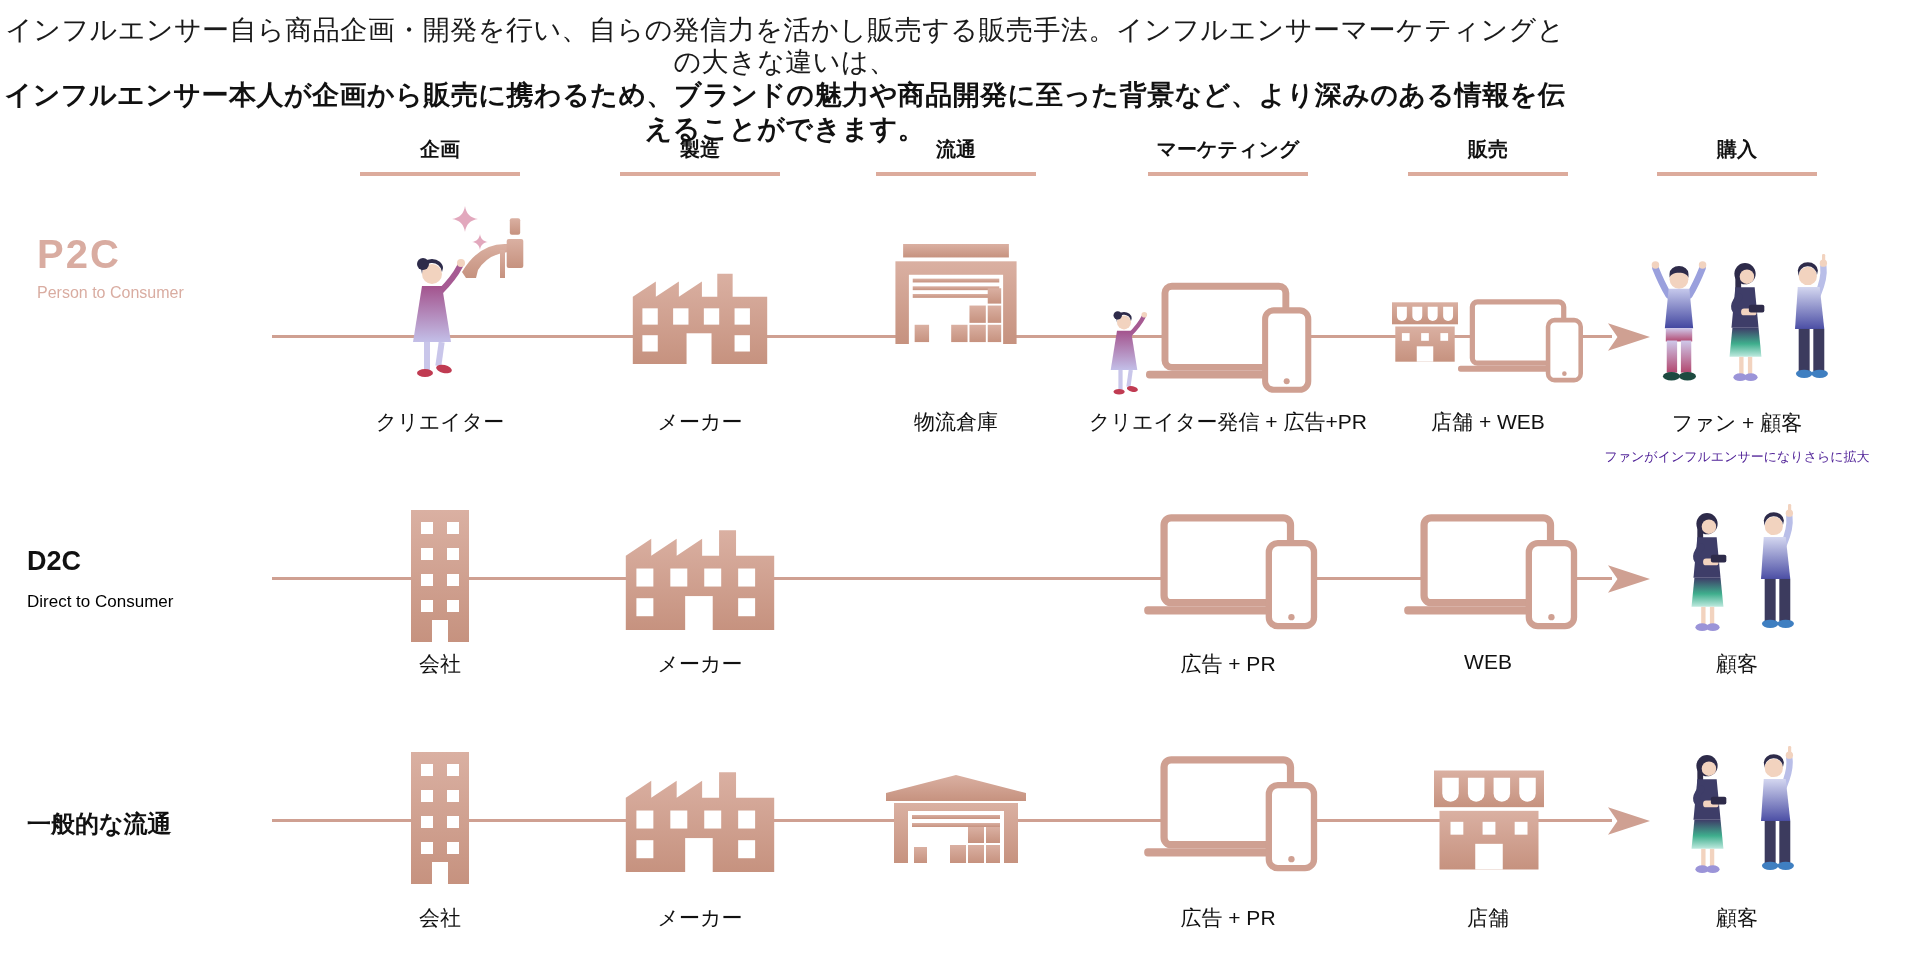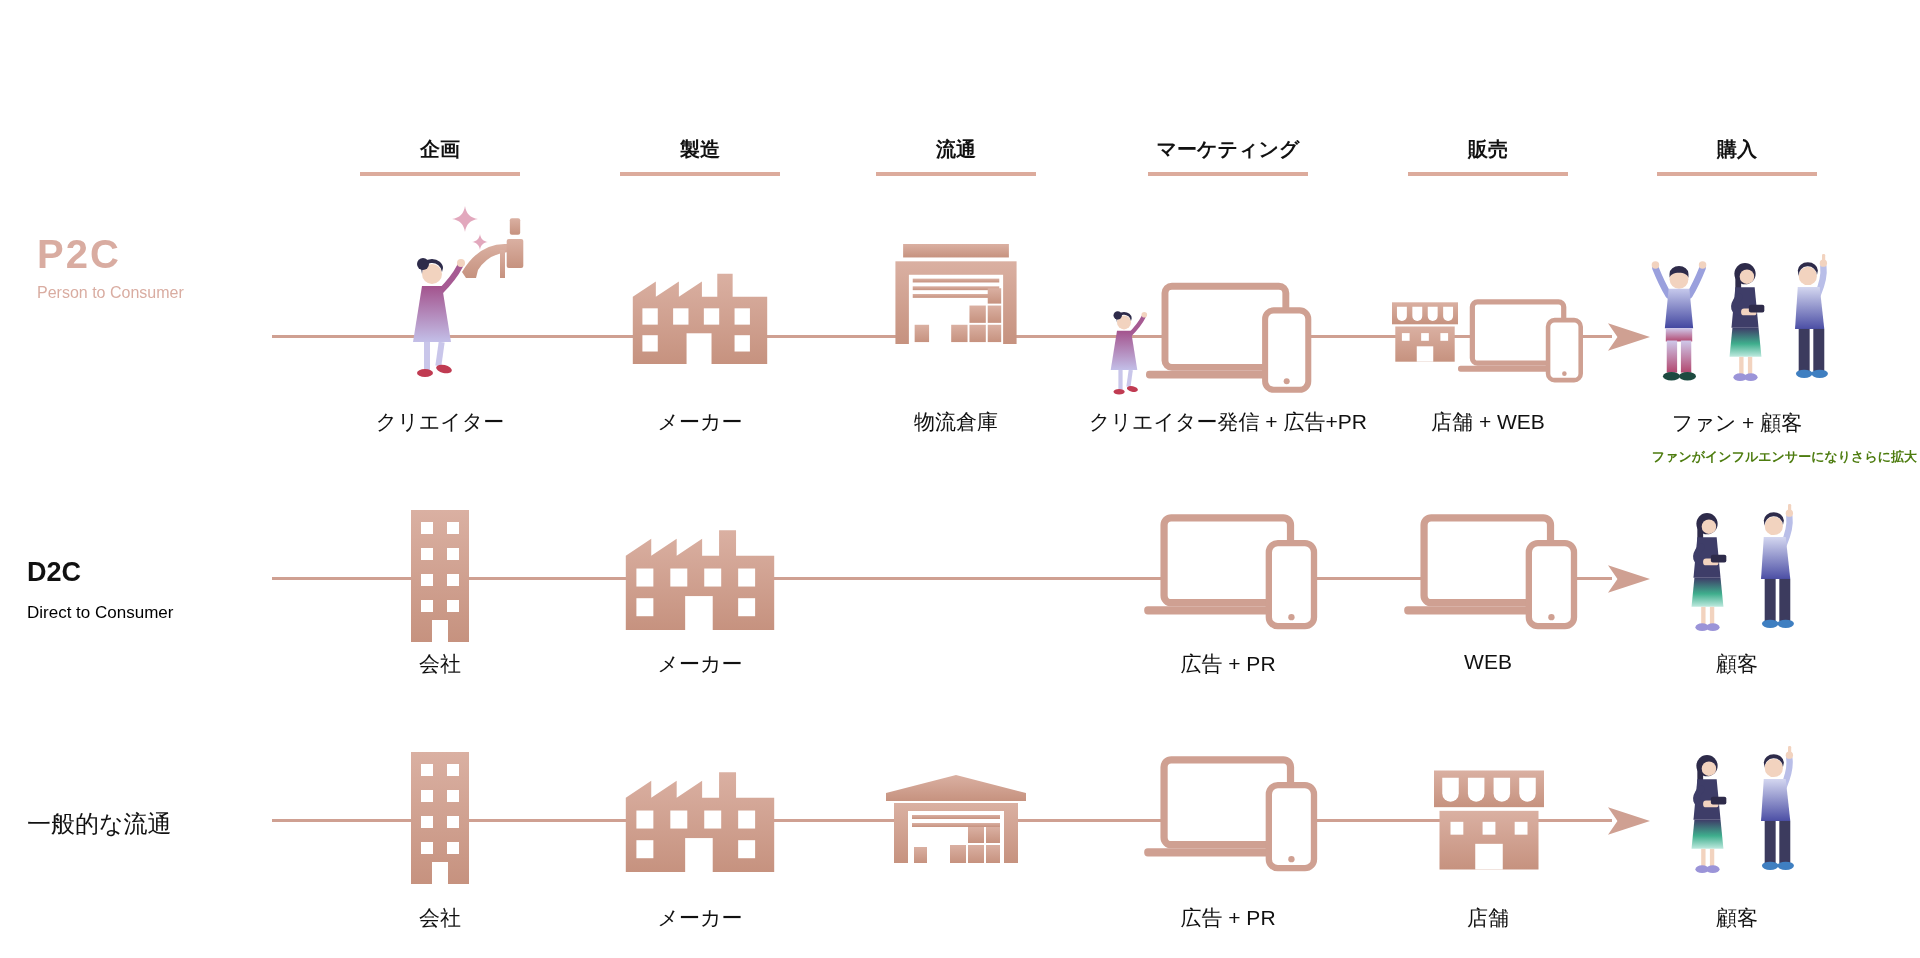--- a/index.html
+++ b/index.html
@@ -11,26 +11,26 @@
   .intro .l2{font-size:27px;font-weight:700;letter-spacing:.5px;line-height:34px;color:#111;margin:0;}
   
   .col-head{position:absolute;top:136px;width:220px;text-align:center;font-size:20px;font-weight:700;color:#111;}
   .col-head .rule{display:block;width:160px;height:4px;background:#dcab9c;margin:9px auto 0;}
   
   .flow-line{position:absolute;left:272px;width:1340px;height:3px;background:#cfa092;}
   
   .row-title{position:absolute;text-align:left;}
   .rt-p2c .t1{font-size:40px;font-weight:700;letter-spacing:2px;color:#d9aca1;line-height:44px;}
   .rt-p2c .t2{font-size:16px;color:#d9aca1;margin-top:8px;}
-  .rt-d2c .t1{font-size:27px;font-weight:700;color:#111;line-height:30px;margin-top:11px;}
+  .rt-d2c .t1{font-size:27px;font-weight:700;color:#111;line-height:30px;}
   .rt-d2c .t2{font-size:17px;color:#000000;margin-top:16px;}
-  .rt-gen .t1{font-size:24px;font-weight:400;color:#111;}
+  .rt-gen .t1{font-size:24px;font-weight:700;color:#111;}
   
   .cell-label{position:absolute;width:360px;text-align:center;font-size:21px;font-weight:400;color:#111;}
-  .note{position:absolute;width:360px;text-align:right;font-size:13px;font-weight:700;color:#4d7c0f;}
+  .note{position:absolute;width:360px;text-align:center;font-size:13px;font-weight:400;color:#4c1d95;}
   svg.icon{position:absolute;overflow:visible;}
   .hidden-defs{position:absolute;width:0;height:0;}
 </style>
 </head>
 <body>
 
 <div class="stage">
 
   <svg class="hidden-defs" aria-hidden="true">
     <defs>
@@ -217,20 +217,24 @@
         <circle fill="#2e2b4a" cx="31" cy="22" r="6"></circle>
         <path fill="url(#gradPurple)" d="M30,44 h20 l9,56 h-38 Z"></path>
         <rect fill="#c9c6ea" x="32" y="100" width="6" height="28"></rect>
         <rect fill="#c9c6ea" x="45" y="100" width="6" height="24" transform="rotate(8 48 112)"></rect>
         <ellipse fill="#c03b52" cx="33" cy="131" rx="8" ry="4"></ellipse>
         <ellipse fill="#c03b52" cx="52" cy="127" rx="8" ry="4" transform="rotate(12 52 127)"></ellipse>
       </g>
     </defs>
   </svg>
 
+  <div class="intro">
+    <p class="l1">インフルエンサー自ら商品企画・開発を行い、自らの発信力を活かし販売する販売手法。インフルエンサーマーケティングとの大きな違いは、</p>
+    <p class="l2">インフルエンサー本人が企画から販売に携わるため、ブランドの魅力や商品開発に至った背景など、より深みのある情報を伝えることができます。</p>
+  </div>
 
   <div class="col-head" style="left:330px">
     <span>企画</span>
     <i class="rule"></i>
   </div>
   <div class="col-head" style="left:590px">
     <span>製造</span>
     <i class="rule"></i>
   </div>
   <div class="col-head" style="left:846px">

